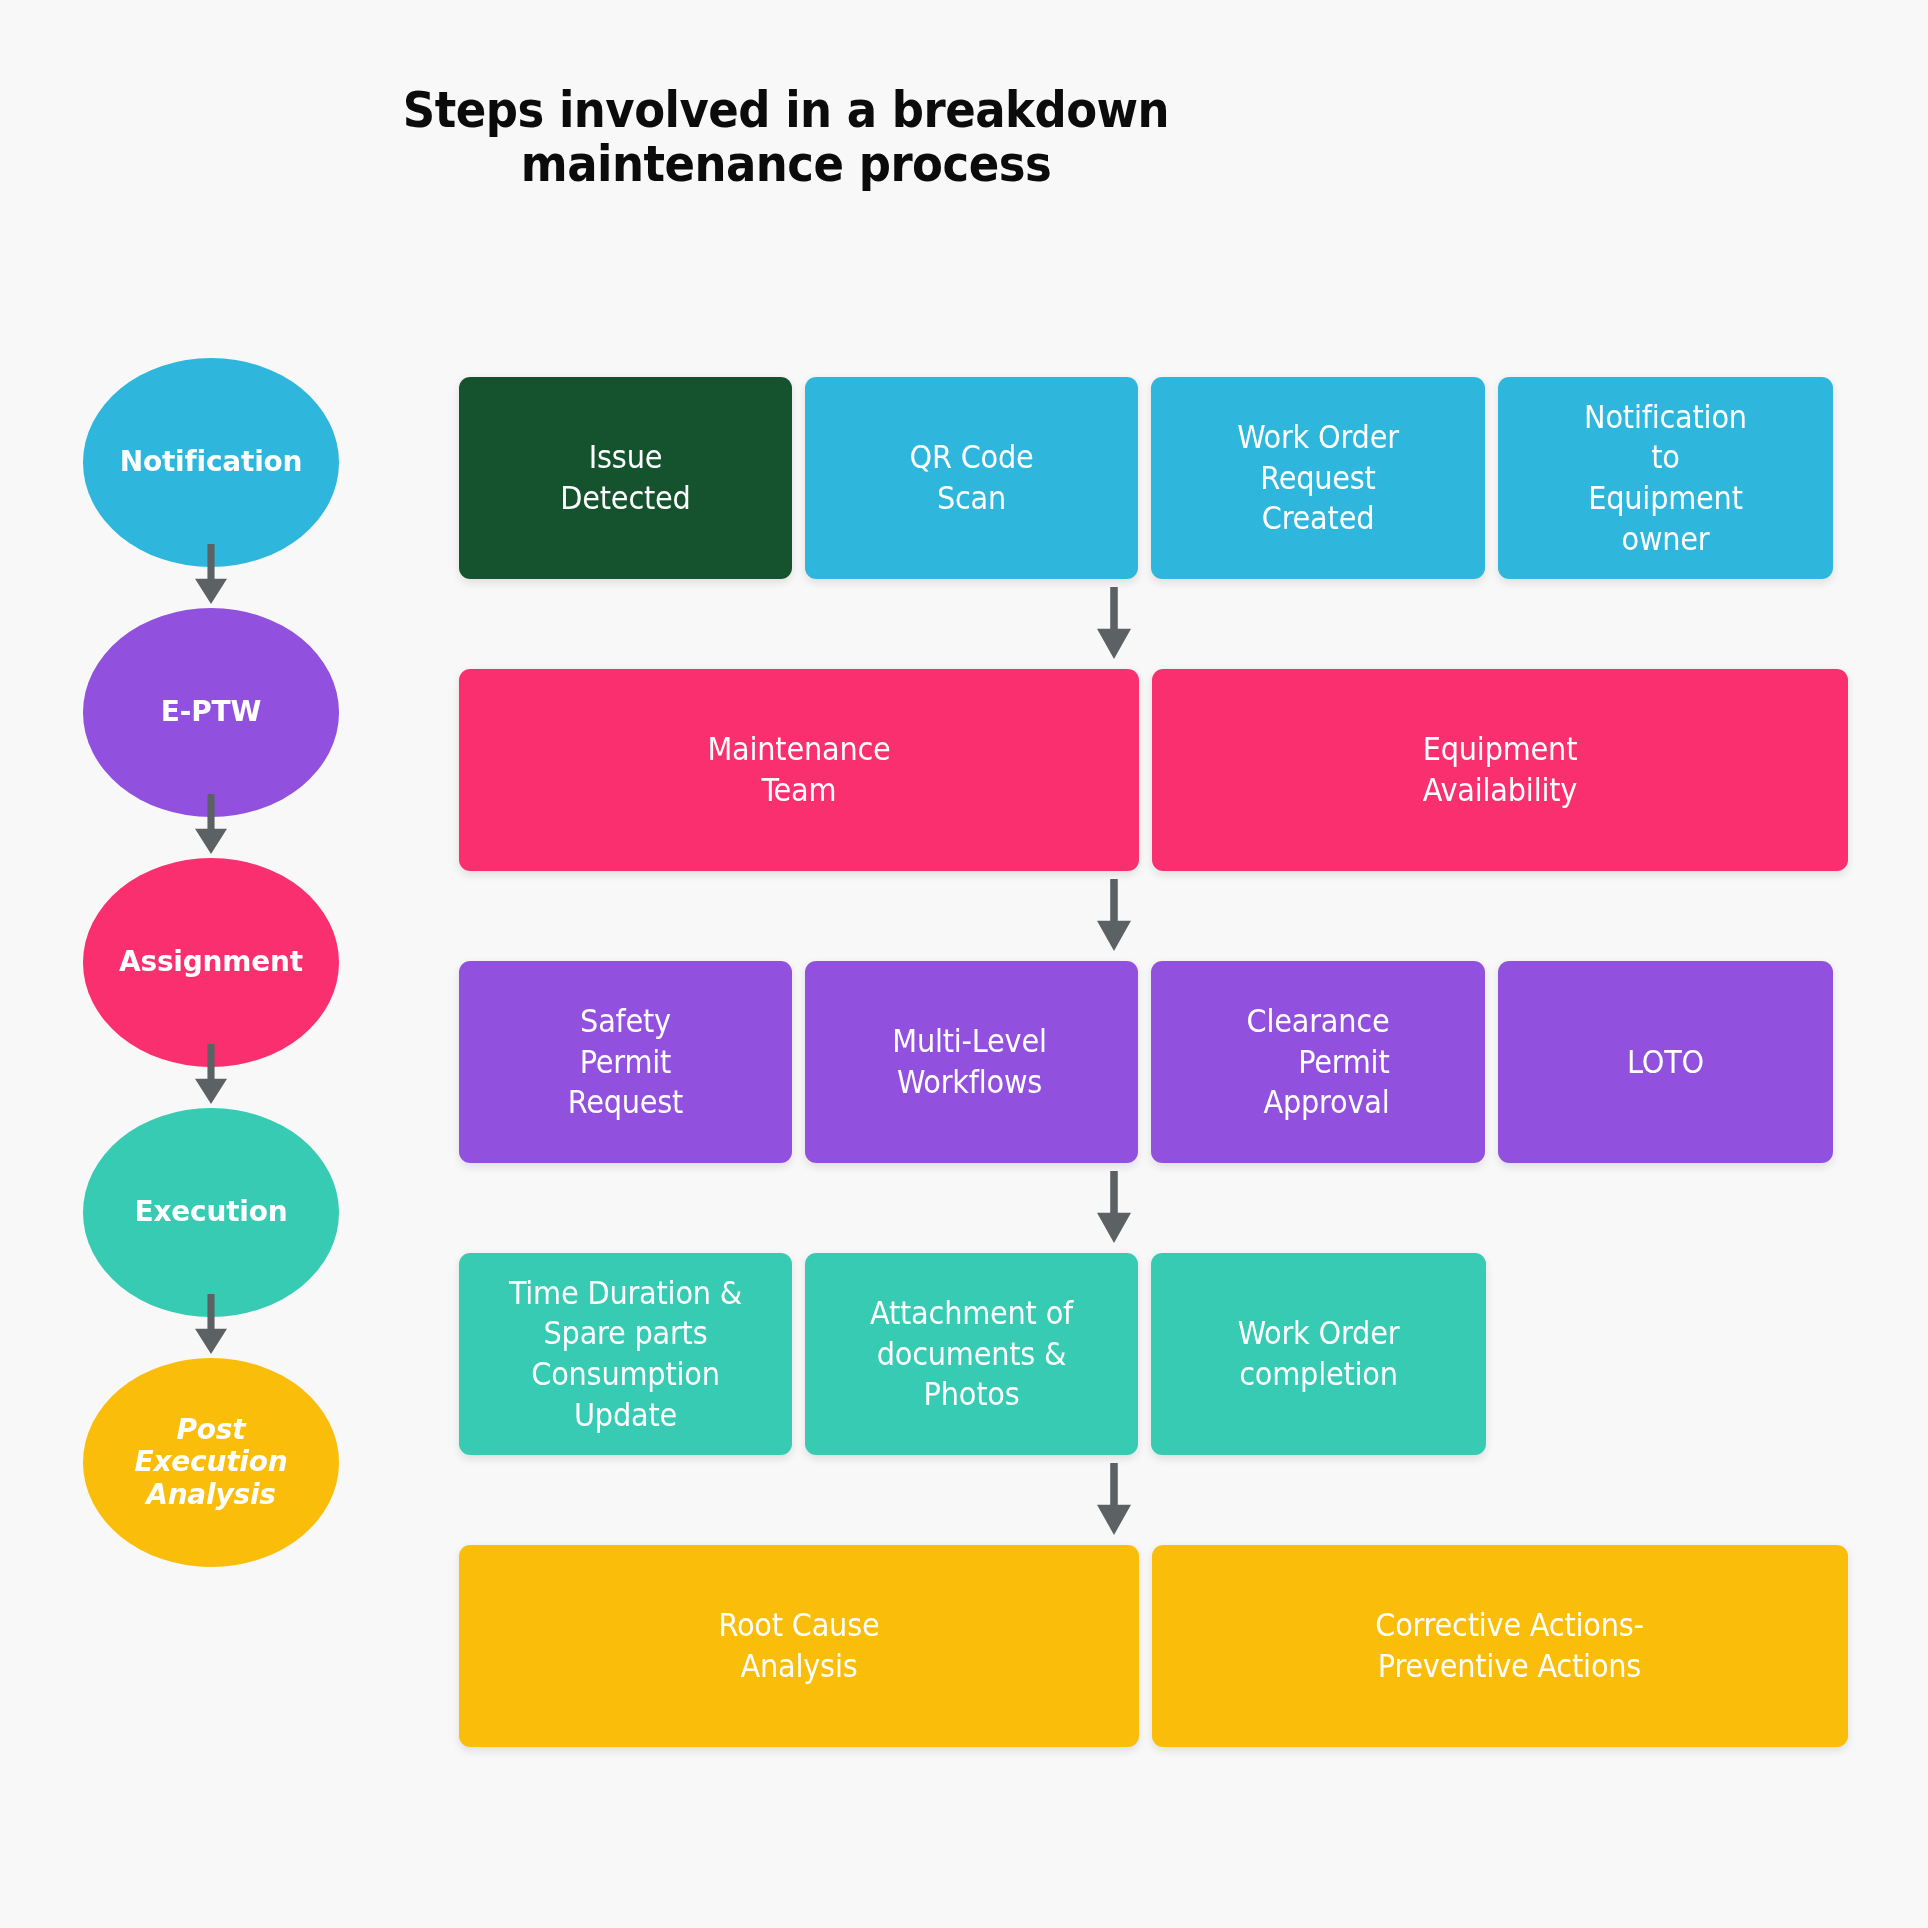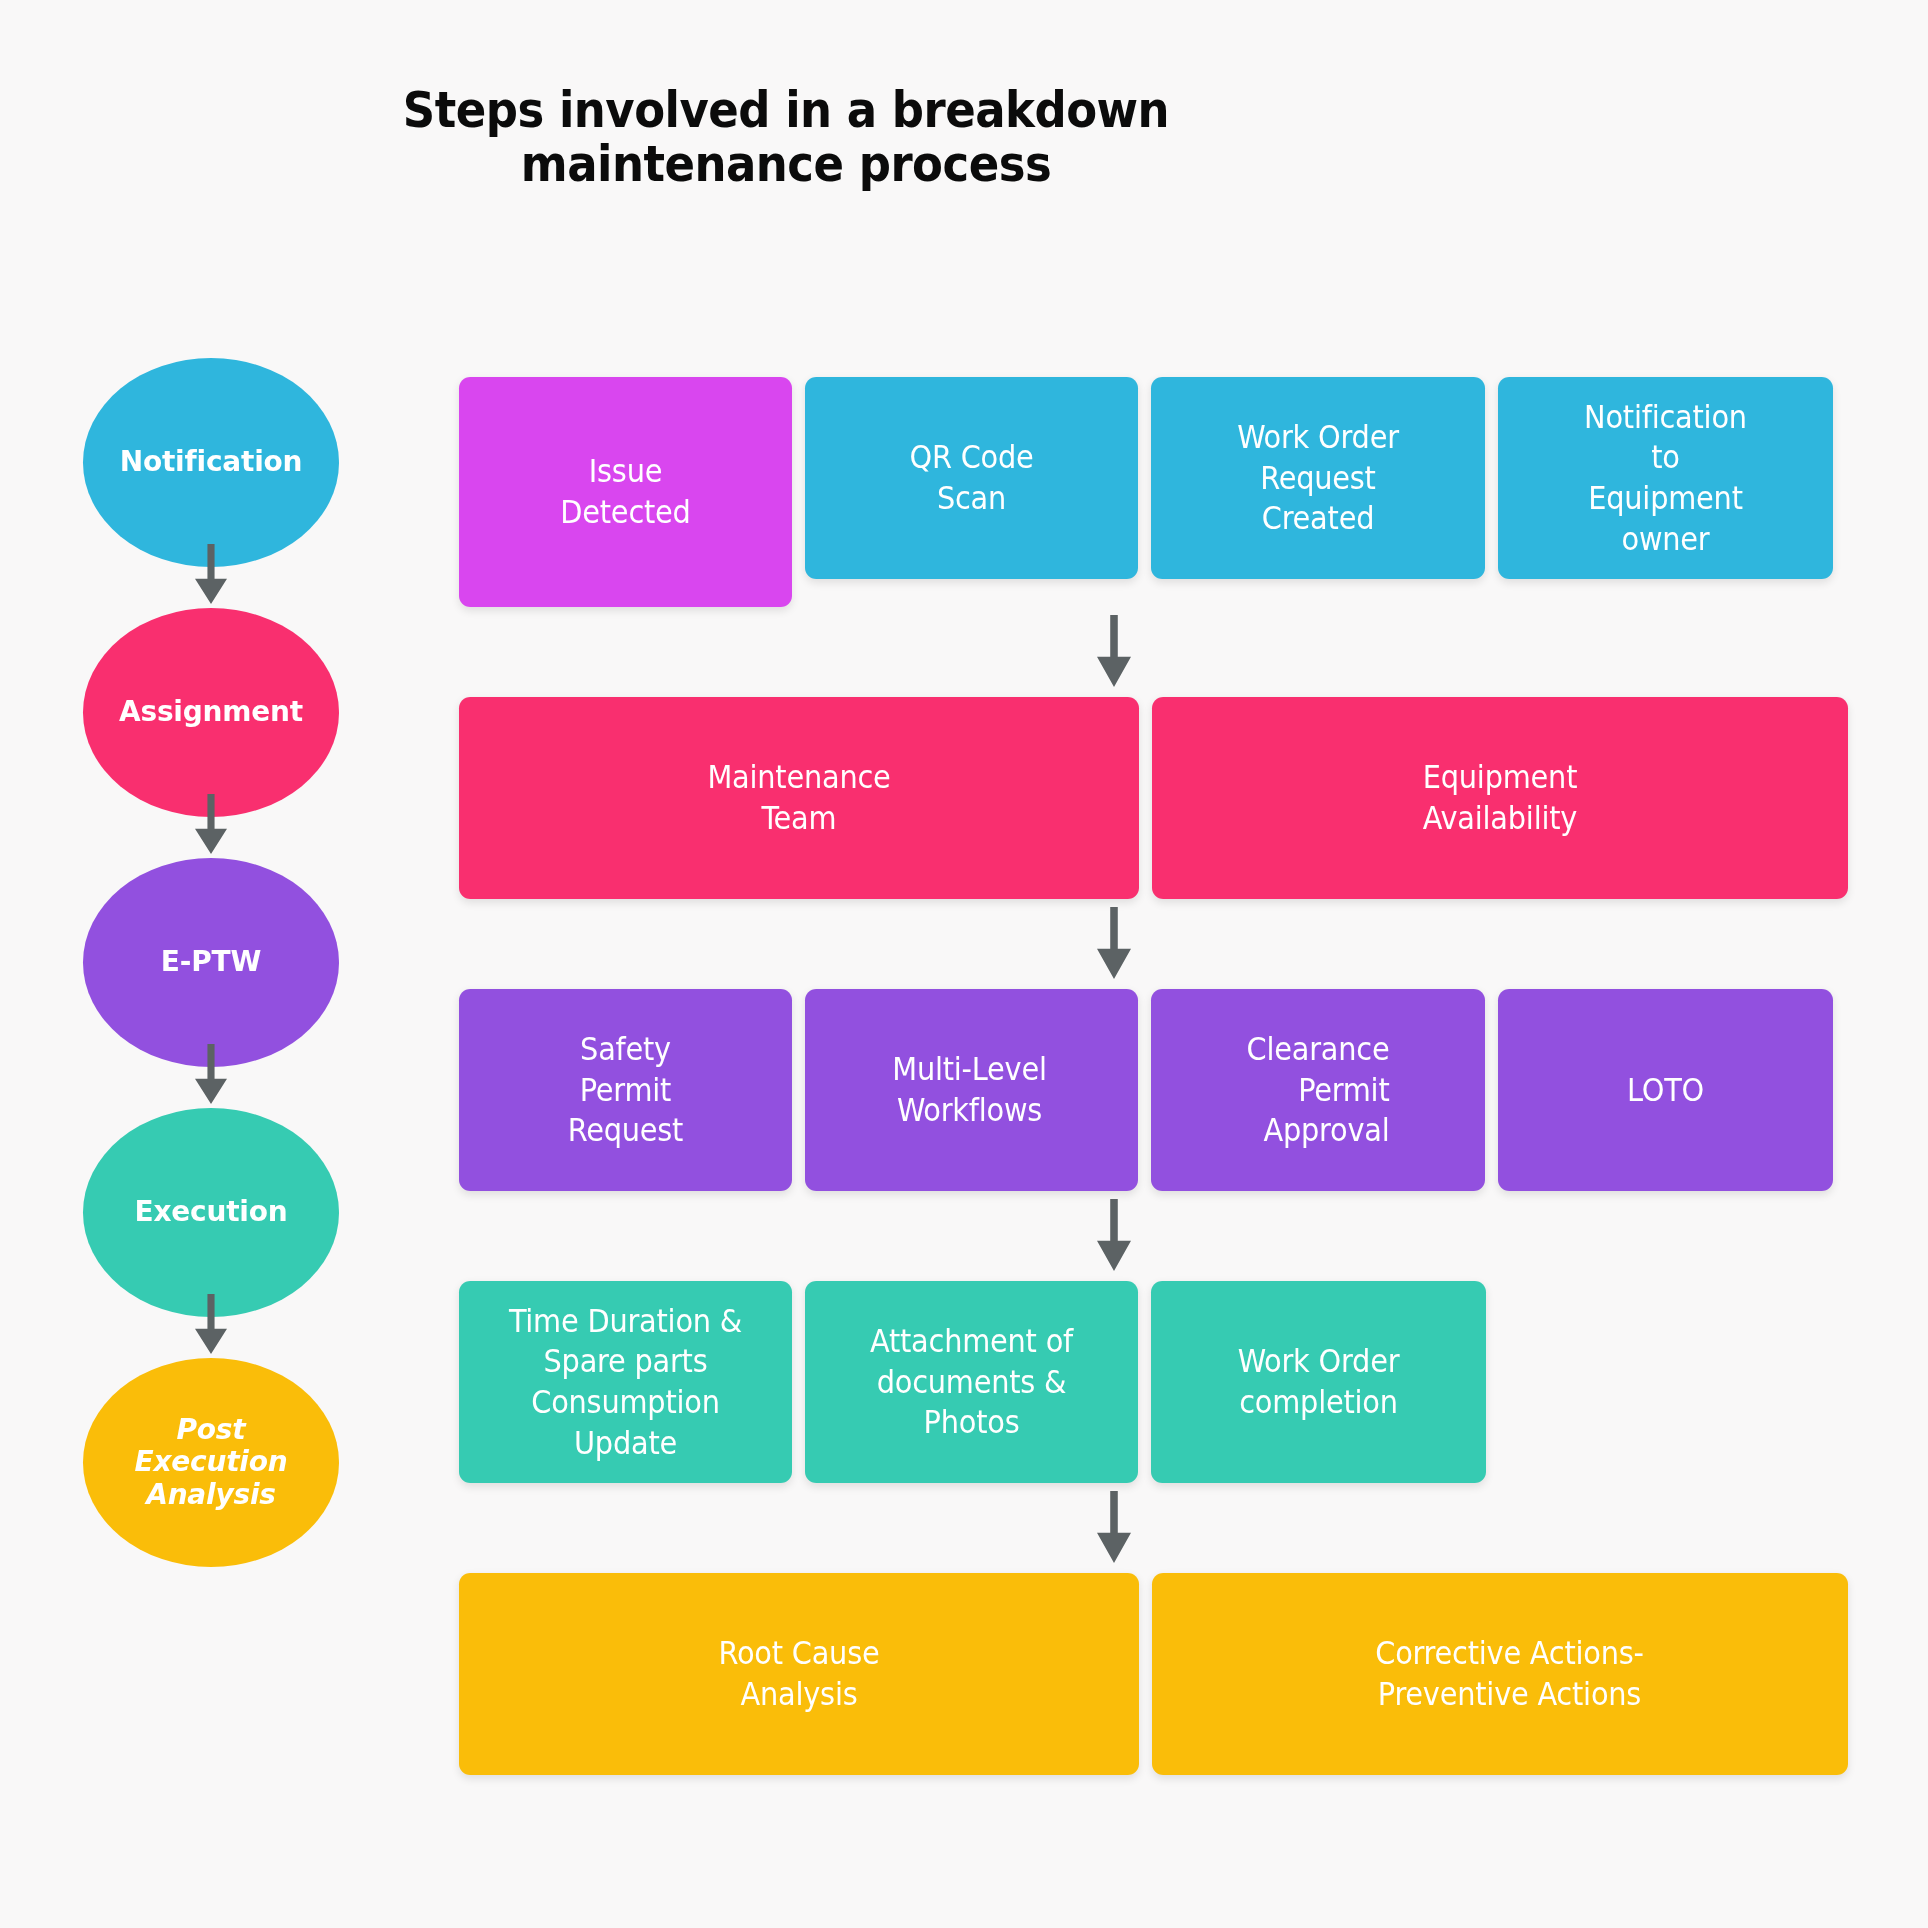--- a/index.html
+++ b/index.html
@@ -148,30 +148,30 @@
   <div class="stage-col" id="stage-col">
       <div class="stage">
         <div class="stage-circle" style="background: rgb(47, 182, 221);">
           <div class="stage-label">Notification</div>
         </div>
         <div class="v-arrow"><svg viewBox="0 0 36 76" width="32" height="60" preserveAspectRatio="none">
             <path d="M14 0 H22 V44 H36 L18 76 L0 44 H14 Z" fill="#5c6264"></path>
           </svg></div>
       </div>
       <div class="stage">
+        <div class="stage-circle" style="background: rgb(146, 80, 223);">
+          <div class="stage-label">E-PTW</div>
+        </div>
+        <div class="v-arrow"><svg viewBox="0 0 36 76" width="32" height="60" preserveAspectRatio="none">
+            <path d="M14 0 H22 V44 H36 L18 76 L0 44 H14 Z" fill="#5c6264"></path>
+          </svg></div>
+      </div>
+      <div class="stage">
         <div class="stage-circle" style="background: rgb(249, 47, 111);">
           <div class="stage-label">Assignment</div>
-        </div>
-        <div class="v-arrow"><svg viewBox="0 0 36 76" width="32" height="60" preserveAspectRatio="none">
-            <path d="M14 0 H22 V44 H36 L18 76 L0 44 H14 Z" fill="#5c6264"></path>
-          </svg></div>
-      </div>
-      <div class="stage">
-        <div class="stage-circle" style="background: rgb(146, 80, 223);">
-          <div class="stage-label">E-PTW</div>
         </div>
         <div class="v-arrow"><svg viewBox="0 0 36 76" width="32" height="60" preserveAspectRatio="none">
             <path d="M14 0 H22 V44 H36 L18 76 L0 44 H14 Z" fill="#5c6264"></path>
           </svg></div>
       </div>
       <div class="stage">
         <div class="stage-circle" style="background: rgb(54, 203, 178);">
           <div class="stage-label">Execution</div>
         </div>
         <div class="v-arrow"><svg viewBox="0 0 36 76" width="32" height="60" preserveAspectRatio="none">
@@ -182,21 +182,21 @@
         <div class="stage-circle" style="background: rgb(250, 189, 9);">
           <div class="stage-label small">Post
 Execution
 Analysis</div>
         </div>
       </div>
     </div>
 
   <div class="rows" id="rows">
       <div class="row">
-        <div class="box" style="background: #d946ef; width: 333px; height: 230px; color: rgb(255, 255, 255);">Issue
+        <div class="box" style="background: #14532d; width: 333px; height: 202px; color: rgb(255, 255, 255);">Issue
 Detected</div>
         <div class="box" style="background: rgb(47, 182, 221); width: 333px; height: 202px; color: rgb(255, 255, 255);">QR Code
 Scan</div>
         <div class="box" style="background: rgb(47, 182, 221); width: 334px; height: 202px; color: rgb(255, 255, 255);">Work Order
 Request
 Created</div>
         <div class="box" style="background: rgb(47, 182, 221); width: 335px; height: 202px; color: rgb(255, 255, 255);">Notification
 to
 Equipment
 owner</div>

